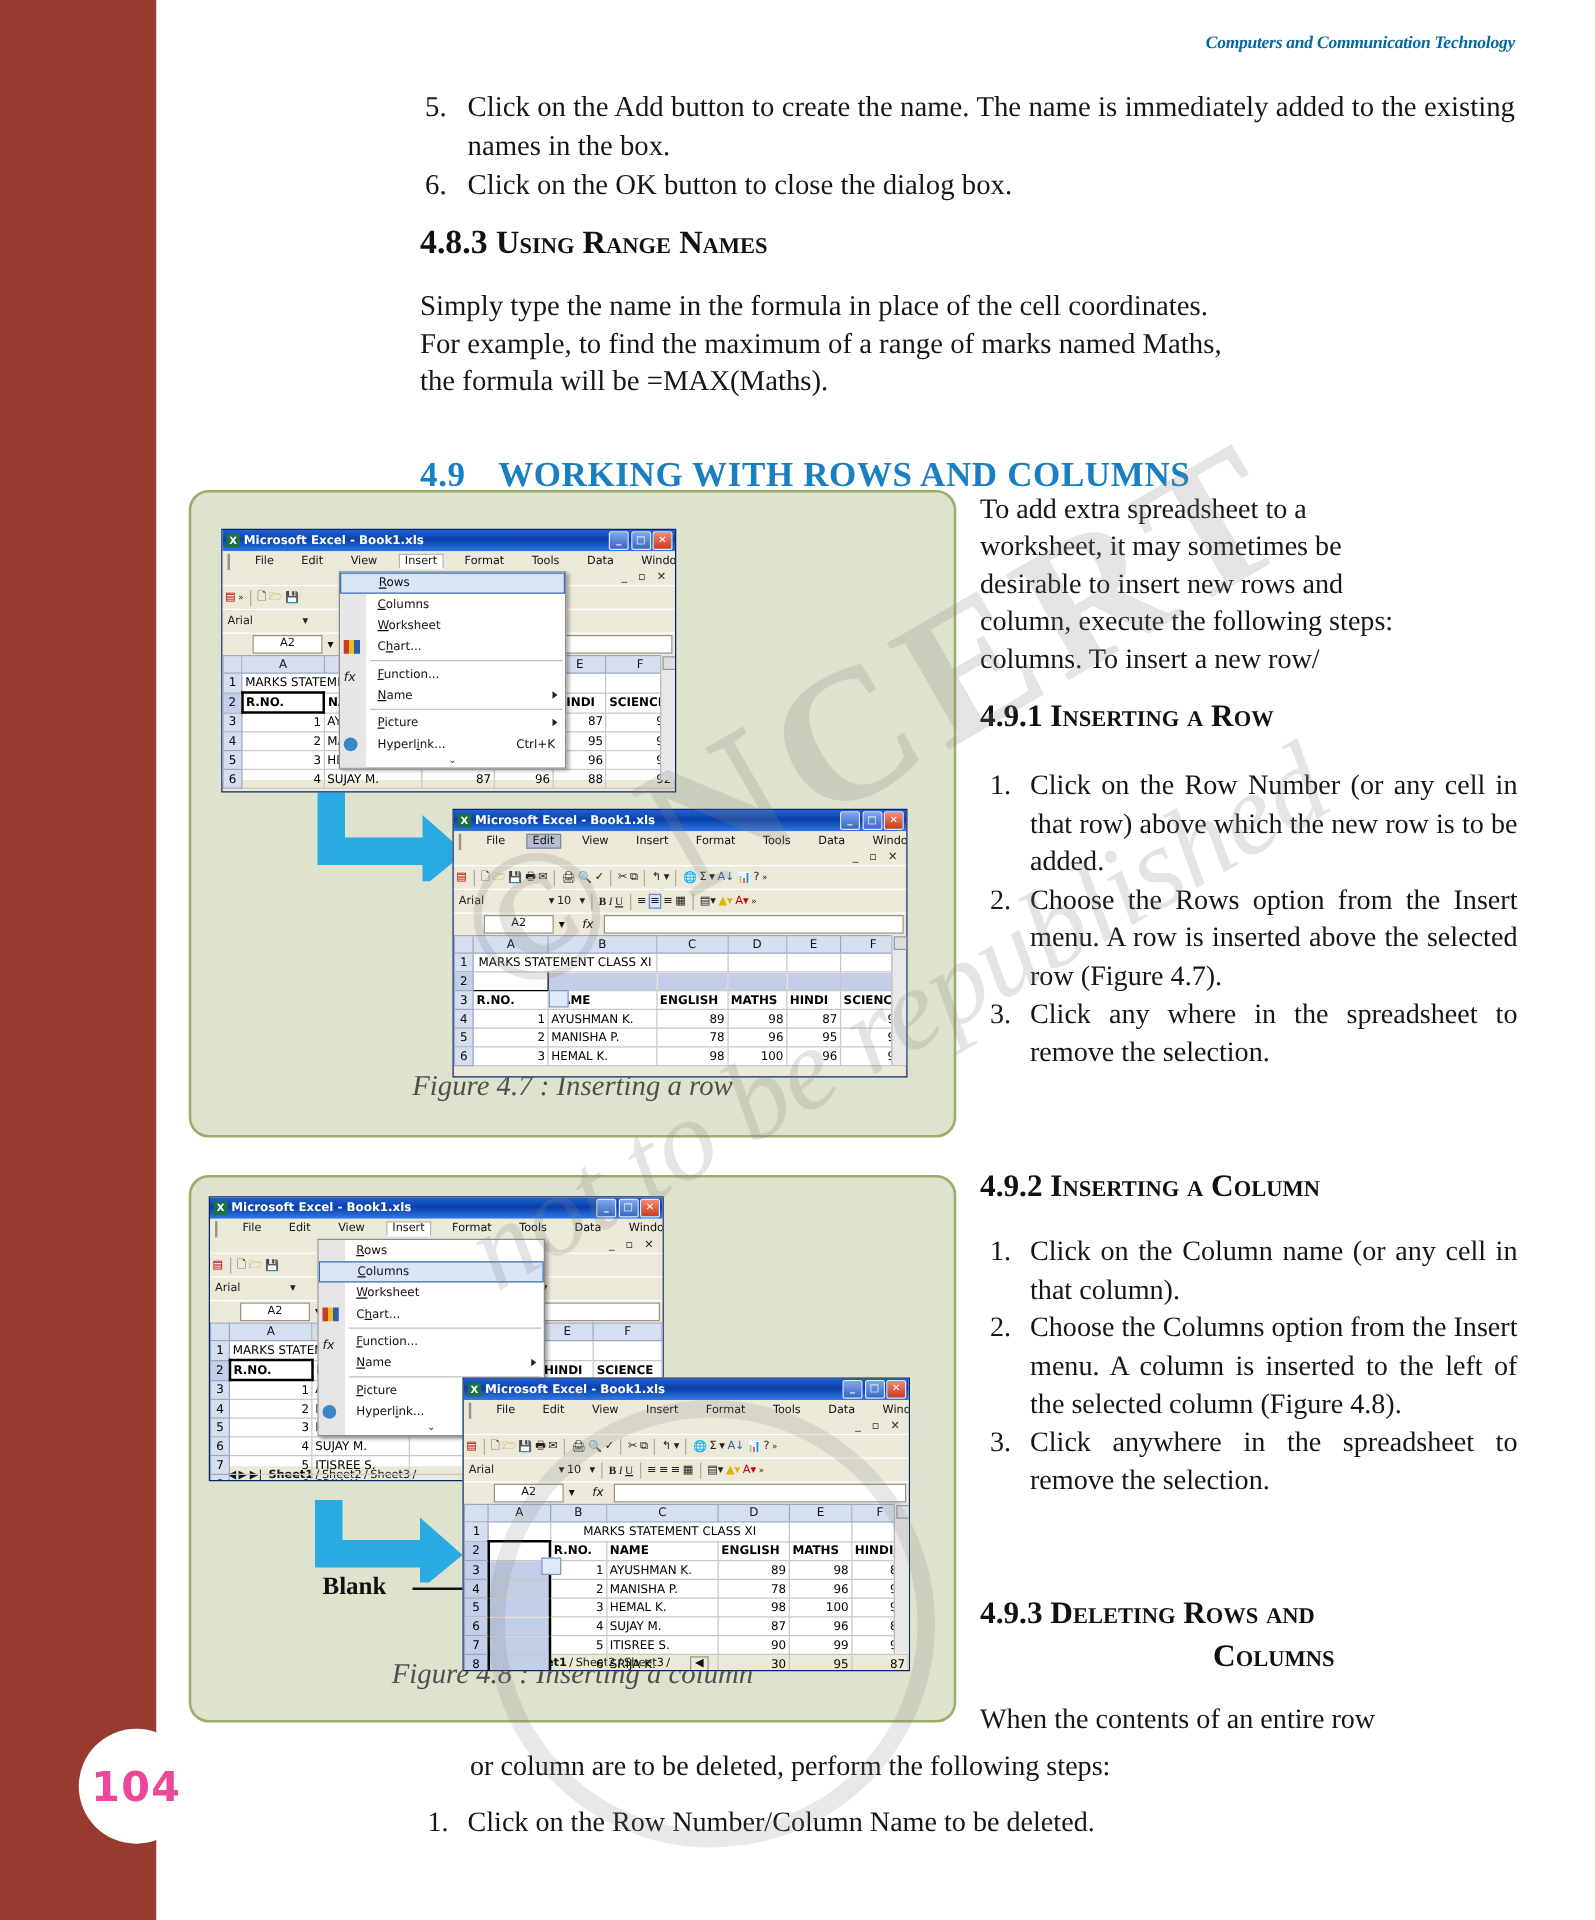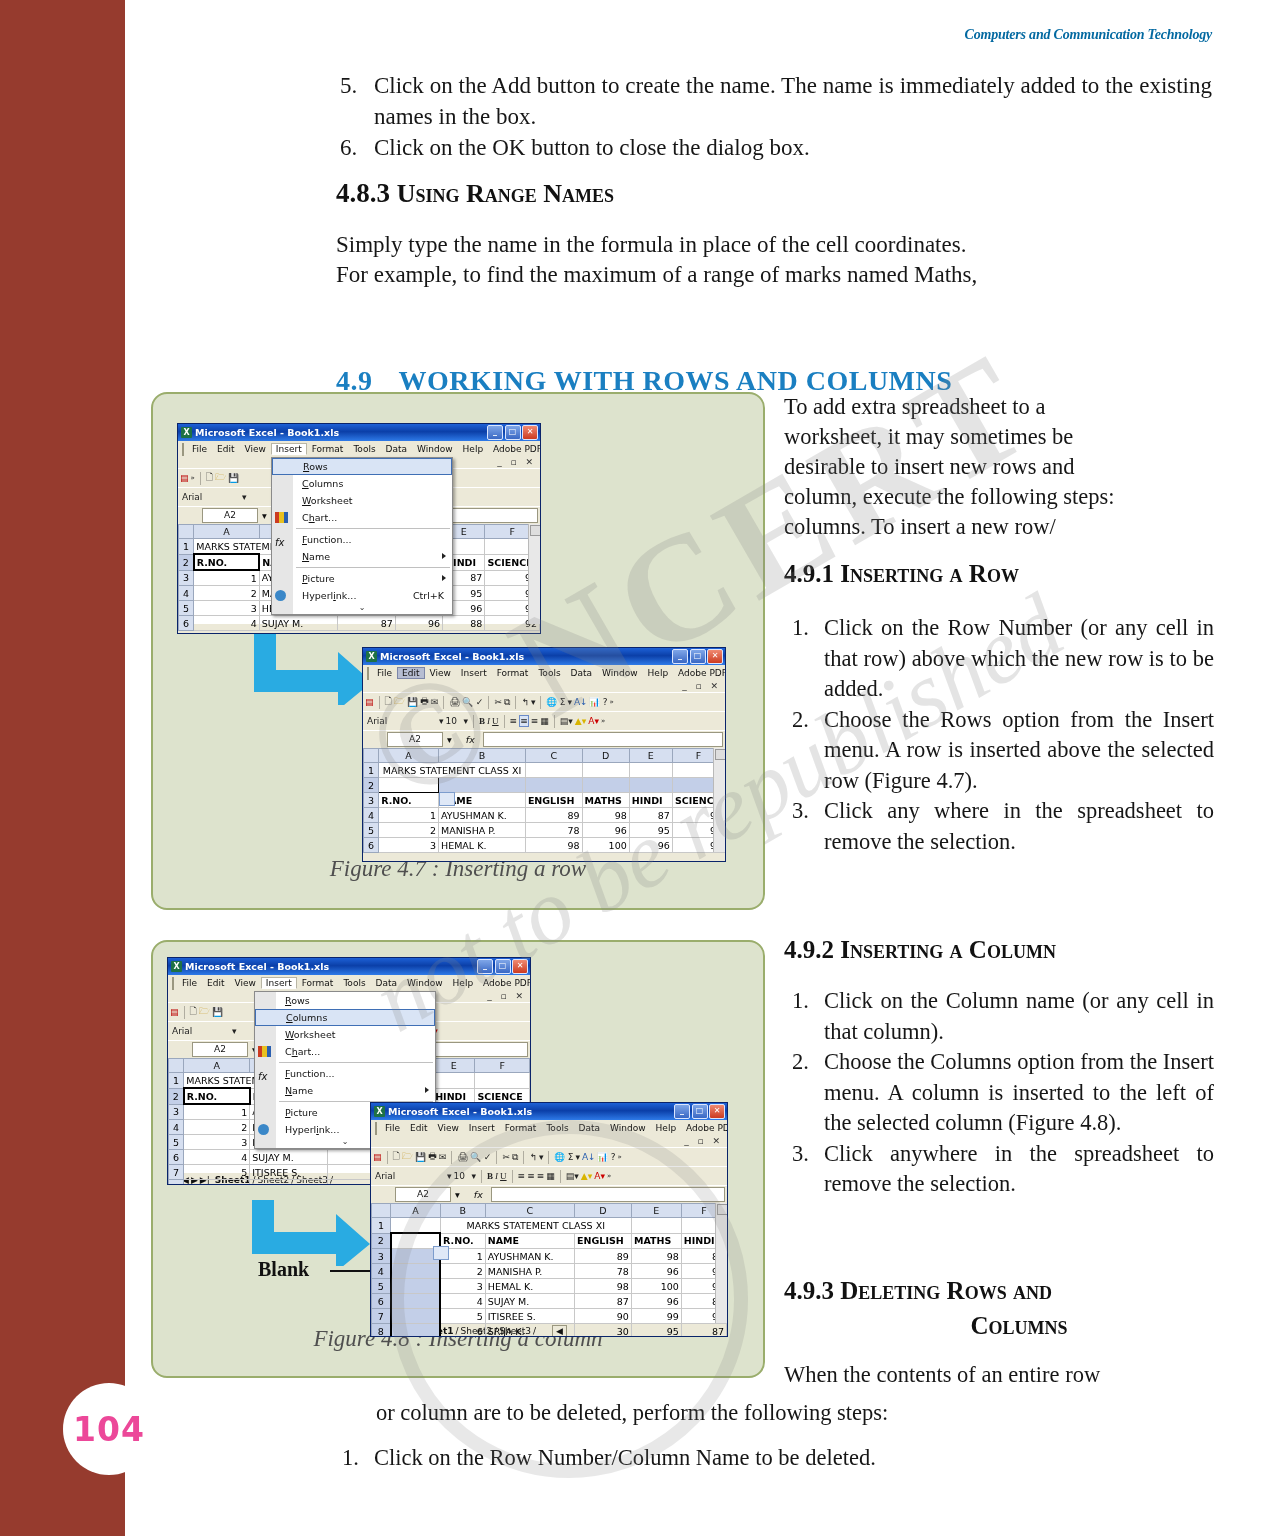--- a/index.html
+++ b/index.html
@@ -122,21 +122,21 @@
   }
   .xl .tbar .spacer{flex:1;}
   .xl .tbar .btn{
     width:14px;height:13px;margin-left:1.5px;border-radius:2px;
     background:linear-gradient(#7fa6e8,#3a68c4);
     border:1px solid #dbe6ff;color:#fff;font-size:8px;line-height:11px;text-align:center;
   }
   .xl .tbar .btn.close{background:linear-gradient(#f08a72,#cc3b20);}
   .xl .menubar{
     height:16px;background:#ece9d8;display:flex;align-items:center;
-    font-size:9px;color:#111;padding-left:2px;white-space:nowrap;gap:0px;
+    font-size:9px;color:#111;padding-left:2px;white-space:nowrap;gap:12px;
   }
   .xl .menubar .mi{padding:1px 5px;}
   .xl .menubar .mi.active{background:#fff;border:1px solid #b9b6a6;border-bottom-color:#fff;padding:0 4px;}
   .xl .menubar .mi.sel{background:#b6bdd2;border:1px solid #7c86a8;padding:0 4px;}
   .xl .menubar .bicon{
     width:11px;height:11px;background:#e8e6d8;border:1px solid #9a9780;
     margin:0 3px 0 2px;
   }
   .xl .mdirow{height:11px;position:relative;background:#ece9d8;}
   .xl .mdirow .mdi{position:absolute;right:4px;top:0px;font-size:9px;color:#333;letter-spacing:3px;}
@@ -242,20 +242,21 @@
   </li>
 </ul>
 
 <h3 class="sub" id="h483">
   <span class="num">4.8.3</span>
   <span class="t smallcaps">Using Range Names</span>
 </h3>
 <div class="body-text" id="p483">
   <span class="l">Simply type the name in the formula in place of the cell coordinates.</span>
   <span class="l">For example, to find the maximum of a range of marks named Maths,</span>
+  <span class="l last">the formula will be  =MAX(Maths).</span>
 </div>
 
 <h3 id="h49">
   <span>4.9</span><span class="sp"></span><span>WORKING WITH ROWS AND COLUMNS</span>
 </h3>
 
 <div class="rcol body-text" id="rp1">
   <span class="l">To add extra spreadsheet to a</span>
   <span class="l">worksheet, it may sometimes be</span>
   <span class="l">desirable to insert new rows and</span>

